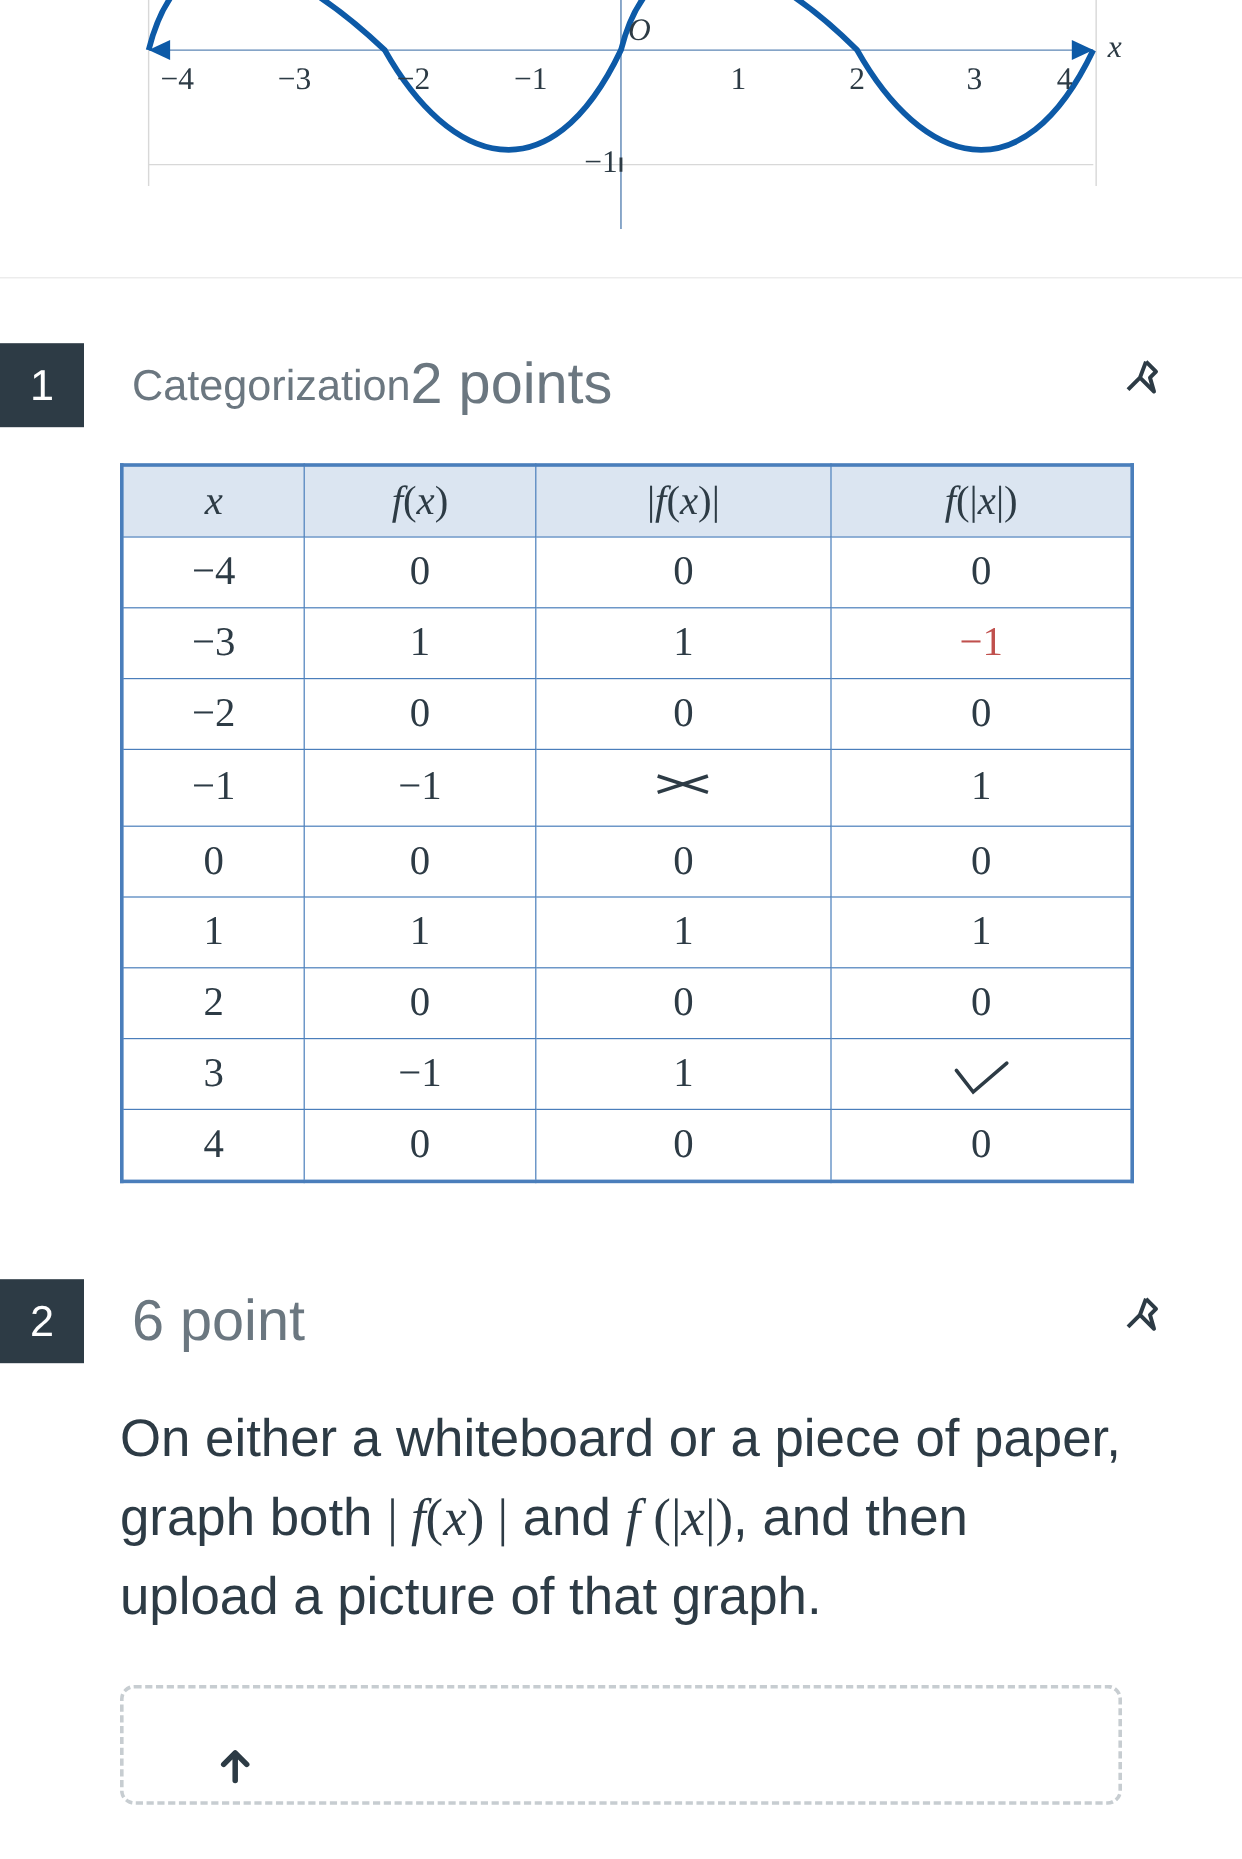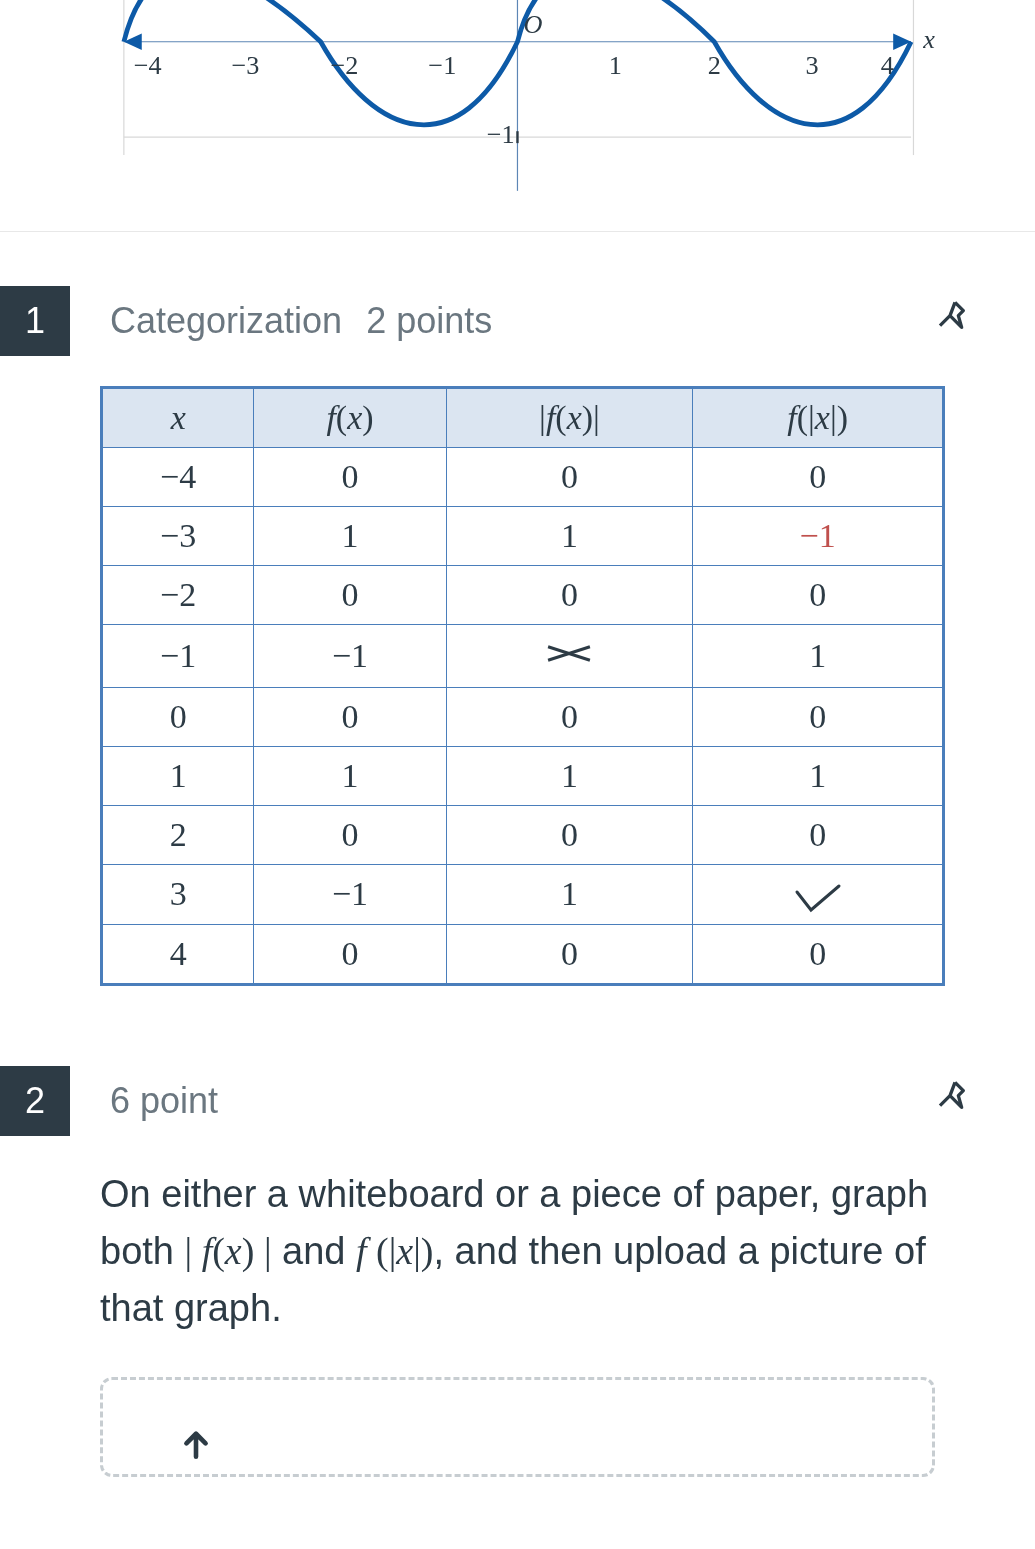--- a/index.html
+++ b/index.html
@@ -20,22 +20,22 @@
   .question-block { padding: 24px 0 50px 0; }
   .q-header { display:flex; align-items:center; padding: 30px 30px 30px 0; }
   .q-number {
     background:#2d3b45;
     color:#fff;
     font-size:36px;
     width:70px; height:70px;
     display:flex; align-items:center; justify-content:center;
     margin-right:40px;
   }
-  .q-type { font-size:36px; color:#6b7780; margin-right:24px; }
-  .q-points { font-size:36px; color:#6b7780; }
+  .q-type { font-size:36px; color:#6b7780; }
+  .q-points { font-size:48px; color:#6b7780; }
   .pin-icon { margin-left:auto; margin-right:30px; }
   .pin-icon svg { width:40px; height:40px; stroke:#2d3b45; fill:none; stroke-width:2; }
 
   .data-table {
     margin: 0 90px 0 100px;
     border-collapse: collapse;
     width: calc(100% - 190px);
     border: 3px solid #4a7ebb;
   }
   .data-table th, .data-table td {
@@ -55,21 +55,21 @@
   .cross::before, .cross::after {
     content:""; position:absolute; left:0; top:50%;
     width:100%; height:3px; background:#2d3b45; transform-origin:center;
   }
   .cross::before { transform: rotate(18deg); }
   .cross::after  { transform: rotate(-18deg); }
   .check-strike { position:relative; display:inline-block; width:50px; height:34px; vertical-align:middle; }
   .check-strike svg { width:50px; height:34px; stroke:#2d3b45; stroke-width:3; fill:none; stroke-linecap:round; }
 
   .q2-body {
-    font-size: 38px;
+    font-size: 44px;
     line-height: 1.5;
     padding: 0 100px;
     color:#2d3b45;
     font-family: "Helvetica Neue", Helvetica, Arial, sans-serif;
   }
   .q2-body .math { font-family: "Times New Roman", serif; }
   .q2-body .mi { font-style: italic; }
 
   .upload-box {
     margin: 40px 100px 0 100px;

